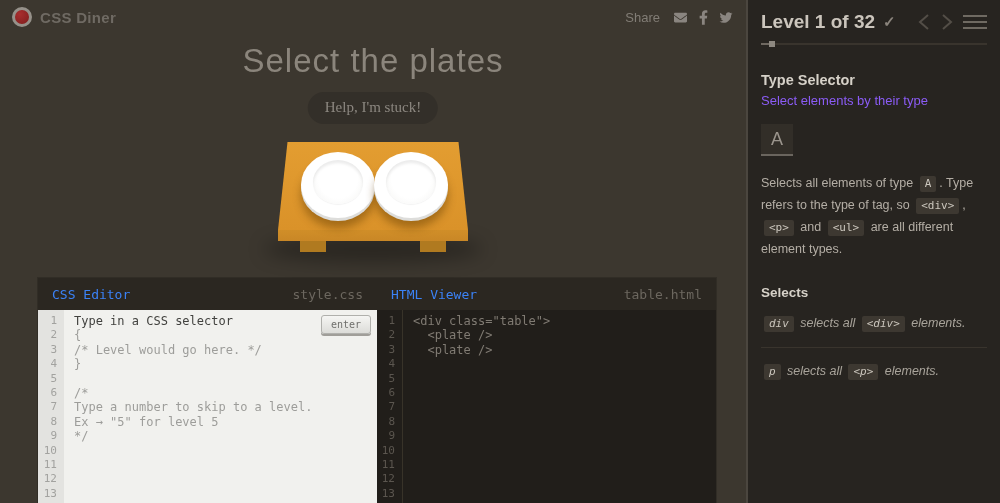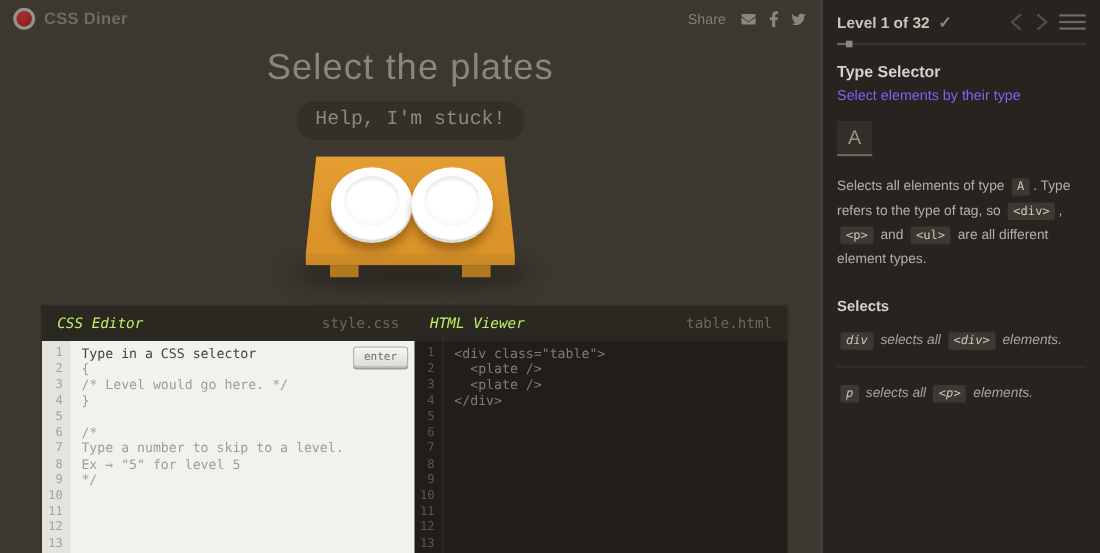--- a/index.html
+++ b/index.html
@@ -13,22 +13,22 @@
           background:radial-gradient(circle at 35% 30%, #a82e2e, #7e1d1d); margin-right:8px; flex:0 0 auto; }
   .app-title { font-size:15px; font-weight:700; color:#6f6a63; letter-spacing:.3px; }
   .share { margin-left:auto; display:flex; align-items:center; gap:10px; }
   .share-label { font-size:13px; color:#827d76; margin-right:2px; }
   .share svg { display:block; fill:#8a8580; }
 
   
   .board-title { position:absolute; top:42px; left:0; width:746px; text-align:center;
                  font-size:33px; color:#8b857c; letter-spacing:1px; }
   .help-btn { position:absolute; top:92px; left:373px; transform:translateX(-50%);
-              background:#332f29; color:#8c8780; font-size:18px; padding:7px 17px 8px;
-              border:none; border-radius:17px; cursor:pointer; font-family:Liberation Mono, monospace; }
+              background:#332f29; color:#8c8780; font-size:15px; padding:7px 17px 8px;
+              border:none; border-radius:17px; cursor:pointer; font-family:Liberation Serif, serif; }
 
   .table-scene { position:absolute; left:278px; top:142px; width:190px; height:115px; }
   .table-shadow { position:absolute; left:-14px; right:-14px; top:94px; height:26px;
                   background:rgba(0,0,0,.30); border-radius:50%; filter:blur(9px); }
   .table-top { position:absolute; left:0; top:0; width:190px; height:88px;
                background:linear-gradient(#e39d31,#da9229);
                clip-path:polygon(5% 0, 95% 0, 100% 100%, 0 100%); }
   .table-front { position:absolute; left:0; top:88px; width:190px; height:11px;
                  background:linear-gradient(#d08e28,#c98726); }
   .table-leg { position:absolute; top:99px; width:26px; height:11px; background:#b07a20; }
@@ -40,21 +40,21 @@
                background:radial-gradient(ellipse at 50% 42%, #ffffff 55%, #f2f2f0 100%);
                box-shadow:inset 0 3px 3px rgba(0,0,0,.08), 0 1px 1px rgba(0,0,0,.05); }
 
   
   .editors { position:absolute; left:38px; top:278px; width:678px; height:225px;
              display:flex; overflow:hidden; box-shadow:0 0 0 1px rgba(0,0,0,.18); }
   .panel { width:50%; display:flex; flex-direction:column; }
   .panel-header { height:32px; flex:0 0 auto; background:#2b2721; display:flex; align-items:center;
                   justify-content:space-between; padding:0 14px;
                   font-family:"DejaVu Sans Mono", monospace; font-size:13px; }
-  .panel-title { color:#bef264;font-style:italic; }
+  .panel-title { color:#3b82f6; }
   .panel-file  { color:#6c675f; }
   .panel-body { flex:1; display:flex; position:relative; overflow:hidden; }
   .css-body  { background:#f1f1ee; }
   .html-body { background:#211e1a; }
   .gutter { width:26px; flex:0 0 auto; padding-top:4px; }
   .css-gutter  { background:#e3e3e0; }
   .html-gutter { border-right:1px solid #383329; }
   .ln { height:14.4px; font:11px/14.4px "DejaVu Sans Mono", monospace; text-align:right; padding-right:7px; }
   .css-gutter .ln  { color:#a2a29f; }
   .html-gutter .ln { color:#5b564f; }
@@ -65,30 +65,30 @@
   .html-code .cl { color:#807b73; }
   .enter-btn { position:absolute; top:5px; right:6px; font:10px "DejaVu Sans Mono", monospace;
                color:#6f6f6c; background:linear-gradient(#f5f5f3,#dcdcd8);
                border:1px solid #b0b0ac; border-radius:3px; padding:3px 9px;
                box-shadow:0 2px 0 #a09e99; cursor:pointer; }
 
   
   .sidebar { position:absolute; left:746px; top:0; width:254px; height:503px;
              background:#272420; border-left:2px solid #4b463f; }
   .side-header { display:flex; align-items:center; padding:11px 13px 0; }
-  .level-label { font-size:14px; font-weight:700; color:#cbc5bc; }
+  .level-label { font-size:19px; font-weight:700; color:#cbc5bc; }
   .check { color:#8a847c; font-size:15px; font-weight:700; margin-left:8px; }
   .side-nav { margin-left:auto; display:flex; align-items:center; gap:9px; }
   .chev { cursor:pointer; display:block; }
   .menu-icon { width:24px; display:flex; flex-direction:column; gap:4px; cursor:pointer; padding:2px 0; }
   .menu-icon span { height:2px; background:#6f6a62; }
   .progress { margin:10px 13px 0; height:2px; background:#39342d; position:relative; }
   .progress-done { position:absolute; left:0; top:0; height:2px; width:10px; background:#6e6860; }
   .progress-dot { position:absolute; left:8px; top:-2px; width:6px; height:6px; background:#8d8880; }
-  .lesson { padding:4px 13px; }
+  .lesson { padding:14px 13px; }
   .lesson-title { margin-top:13px; font-size:14.5px; font-weight:700; color:#d6d1c8; }
   .lesson-sub { margin-top:5px; font-size:13px; color:#8b5cf6; }
   .selector-box { margin-top:16px; display:inline-block; min-width:20px; padding:5px 10px 4px;
                   background:#322e28; border-bottom:2px solid #6a655e; color:#9a948c;
                   font-size:18px; text-align:center; }
   .description { margin-top:17px; font-size:12.5px; line-height:1.75; color:#b4aea5; }
   .chip { background:#3d3831; color:#cbc6bd; font-family:"DejaVu Sans Mono", monospace;
           font-size:11px; padding:1px 5px 2px; border-radius:2px; margin:0 3px; white-space:nowrap; }
   .examples-title { margin-top:24px; font-size:13.5px; font-weight:700; color:#d6d1c8; }
   .example { margin-top:13px; font-size:12.5px; color:#a8a39a; line-height:1.75;font-style:italic; }
@@ -200,21 +200,20 @@
             <div class="ln">10</div>
             <div class="ln">11</div>
             <div class="ln">12</div>
             <div class="ln">13</div>
             <div class="ln">14</div>
           </div>
         <div class="code-col html-code" id="html-viewer-code">
             <div class="cl">&lt;div class="table"&gt;</div>
             <div class="cl">  &lt;plate /&gt;</div>
             <div class="cl">  &lt;plate /&gt;</div>
-            <div class="cl">&lt;/div&gt;</div>
             <div class="cl"></div>
             <div class="cl"></div>
             <div class="cl"></div>
             <div class="cl"></div>
             <div class="cl"></div>
             <div class="cl"></div>
             <div class="cl"></div>
             <div class="cl"></div>
             <div class="cl"></div>
             <div class="cl"></div>

